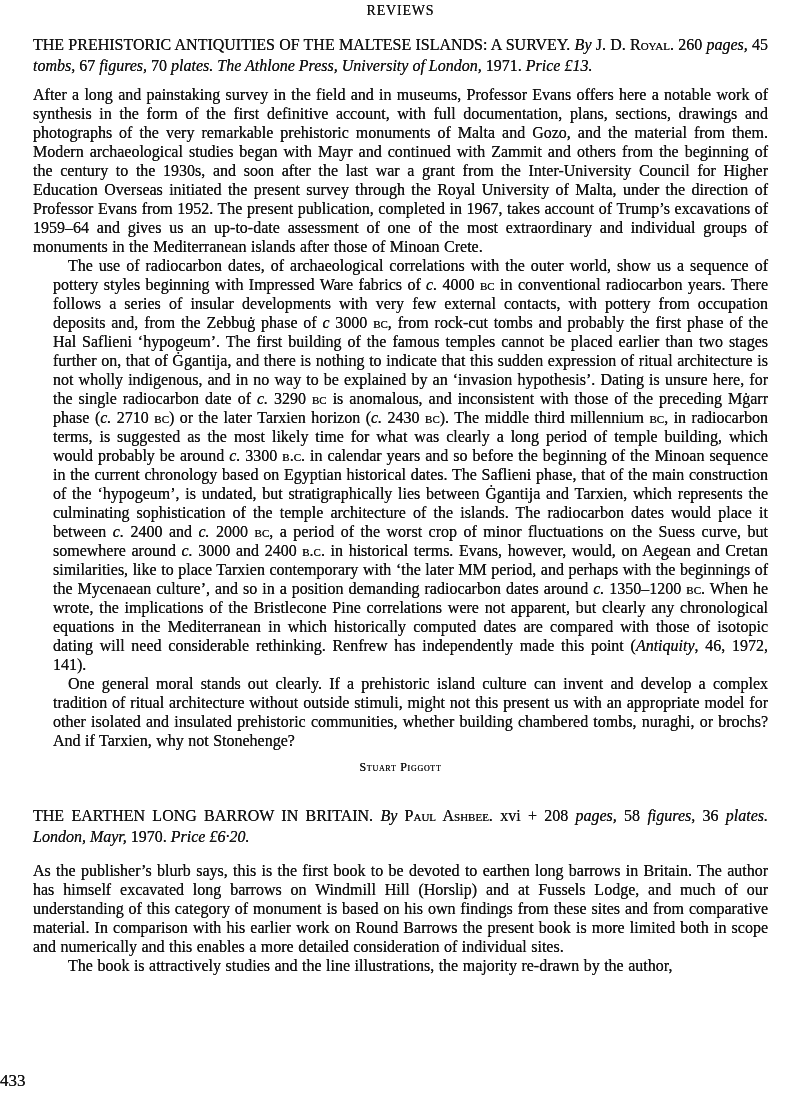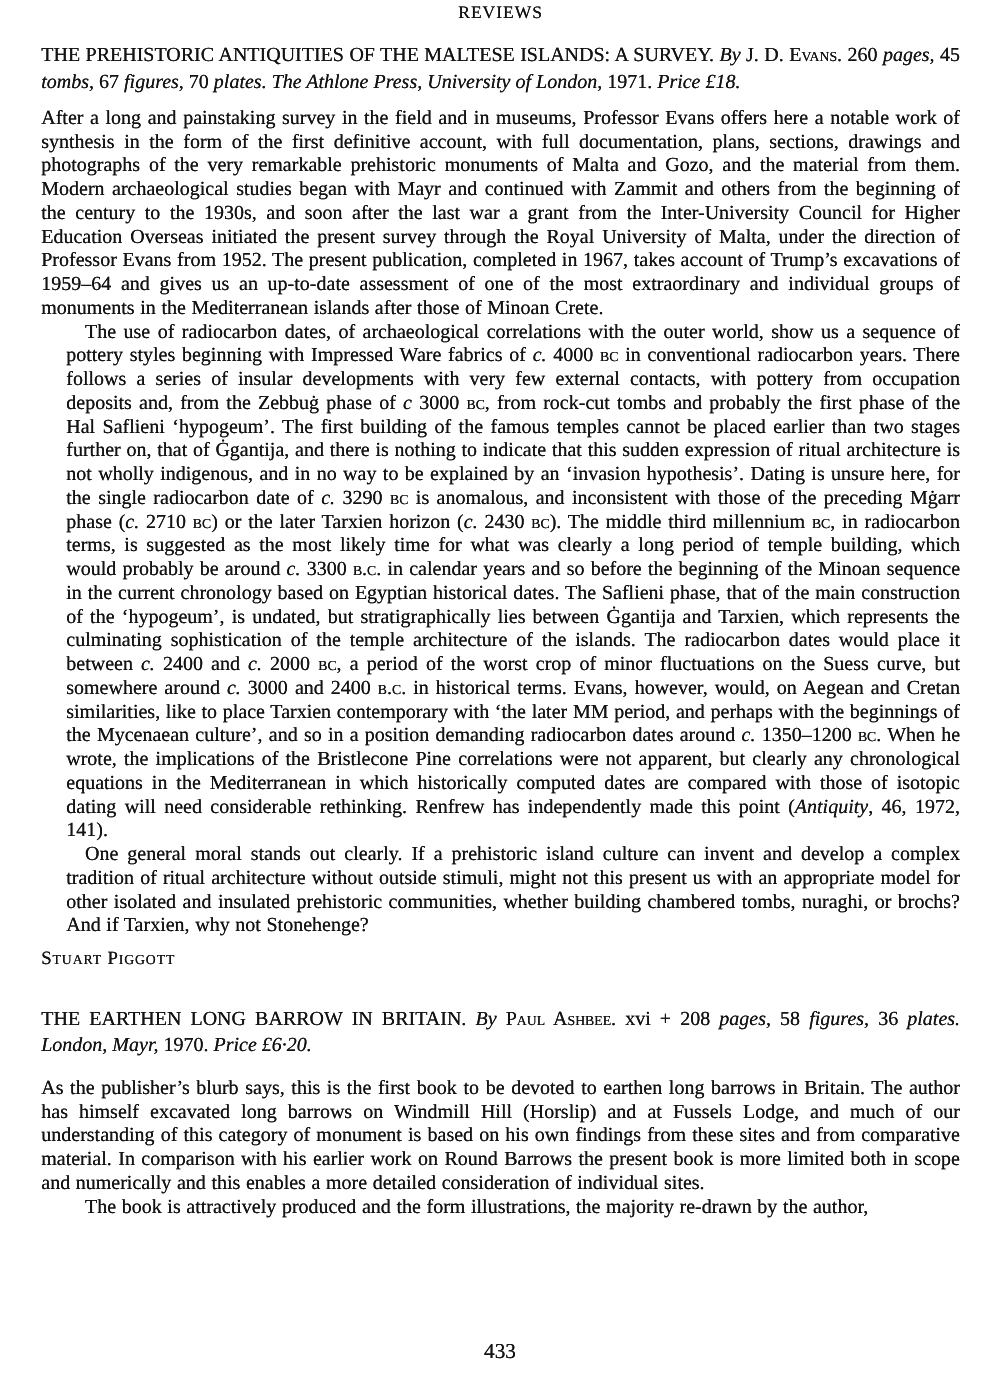--- a/index.html
+++ b/index.html
@@ -39,60 +39,59 @@
     line-height: 19px;
     text-align: justify;
     margin: 0;
     word-spacing: 0.5px;
   }
   .para.indent {
     text-indent: 15px;
     margin-left: 20px;
   }
   .byline {
-    text-align: left;
-    font-size: 15px;
+    text-align: center;
+    font-size: 12px;
     line-height: 19px;
     letter-spacing: 0.7px;
     margin: 8px 0 28px 0;
   }
   .review-heading.second {
     margin-bottom: 14px;
   }
   .page-number {
     position: absolute;
     left: 0;
     right: 0;
     bottom: 12px;
-    text-align: center;
     font-size: 17px;
     line-height: 18px;
   }
   .sc {
     font-variant: small-caps;
   }
   i {
   }
 </style>
 </head>
 <body>
 
 <div class="page">
 
   <div class="running-head">REVIEWS</div>
 
   <section>
-    <p class="review-heading">THE PREHISTORIC ANTIQUITIES OF THE MALTESE ISLANDS: A SURVEY. <i>By</i> J. D. <span class="sc">Evans</span>. 260 <i>pages,</i> 45 <i>tombs,</i> 67 <i>figures,</i> 70 <i>plates.</i> <i>The Athlone Press, University of London,</i> 1971. <i>Price £18.</i></p>
+    <p class="review-heading">THE PREHISTORIC ANTIQUITIES OF THE MALTESE ISLANDS: A SURVEY. <i>By</i> J. D. <span class="sc">Royal</span>. 260 <i>pages,</i> 45 <i>tombs,</i> 67 <i>figures,</i> 70 <i>plates.</i> <i>The Athlone Press, University of London,</i> 1971. <i>Price £13.</i></p>
     <p class="para">After a long and painstaking survey in the field and in museums, Professor Evans offers here a notable work of synthesis in the form of the first definitive account, with full documentation, plans, sections, drawings and photographs of the very remarkable prehistoric monuments of Malta and Gozo, and the material from them. Modern archaeological studies began with Mayr and continued with Zammit and others from the beginning of the century to the 1930s, and soon after the last war a grant from the Inter-University Council for Higher Education Overseas initiated the present survey through the Royal University of Malta, under the direction of Professor Evans from 1952. The present publication, completed in 1967, takes account of Trump’s excavations of 1959–64 and gives us an up-to-date assessment of one of the most extraordinary and individual groups of monuments in the Mediterranean islands after those of Minoan Crete.</p>
     <p class="para indent">The use of radiocarbon dates, of archaeological correlations with the outer world, show us a sequence of pottery styles beginning with Impressed Ware fabrics of <i>c.</i> 4000 <span class="sc">bc</span> in conventional radiocarbon years. There follows a series of insular developments with very few external contacts, with pottery from occupation deposits and, from the Zebbuġ phase of <i>c</i> 3000 <span class="sc">bc</span>, from rock-cut tombs and probably the first phase of the Hal Saflieni ‘hypogeum’. The first building of the famous temples cannot be placed earlier than two stages further on, that of Ġgantija, and there is nothing to indicate that this sudden expression of ritual architecture is not wholly indigenous, and in no way to be explained by an ‘invasion hypothesis’. Dating is unsure here, for the single radiocarbon date of <i>c.</i> 3290 <span class="sc">bc</span> is anomalous, and inconsistent with those of the preceding Mġarr phase (<i>c.</i> 2710 <span class="sc">bc</span>) or the later Tarxien horizon (<i>c.</i> 2430 <span class="sc">bc</span>). The middle third millennium <span class="sc">bc</span>, in radiocarbon terms, is suggested as the most likely time for what was clearly a long period of temple building, which would probably be around <i>c.</i> 3300 <span class="sc">b.c.</span> in calendar years and so before the beginning of the Minoan sequence in the current chronology based on Egyptian historical dates. The Saflieni phase, that of the main construction of the ‘hypogeum’, is undated, but stratigraphically lies between Ġgantija and Tarxien, which represents the culminating sophistication of the temple architecture of the islands. The radiocarbon dates would place it between <i>c.</i> 2400 and <i>c.</i> 2000 <span class="sc">bc</span>, a period of the worst crop of minor fluctuations on the Suess curve, but somewhere around <i>c.</i> 3000 and 2400 <span class="sc">b.c.</span> in historical terms. Evans, however, would, on Aegean and Cretan similarities, like to place Tarxien contemporary with ‘the later MM period, and perhaps with the beginnings of the Mycenaean culture’, and so in a position demanding radiocarbon dates around <i>c.</i> 1350–1200 <span class="sc">bc</span>. When he wrote, the implications of the Bristlecone Pine correlations were not apparent, but clearly any chronological equations in the Mediterranean in which historically computed dates are compared with those of isotopic dating will need considerable rethinking. Renfrew has independently made this point (<i>Antiquity</i>, 46, 1972, 141).</p>
     <p class="para indent">One general moral stands out clearly. If a prehistoric island culture can invent and develop a complex tradition of ritual architecture without outside stimuli, might not this present us with an appropriate model for other isolated and insulated prehistoric communities, whether building chambered tombs, nuraghi, or brochs? And if Tarxien, why not Stonehenge?</p>
     <p class="byline"><span class="sc">Stuart Piggott</span></p>
   </section>
 
   <section>
     <p class="review-heading second">THE EARTHEN LONG BARROW IN BRITAIN. <i>By</i> <span class="sc">Paul Ashbee</span>. xvi + 208 <i>pages,</i> 58 <i>figures,</i> 36 <i>plates.</i> <i>London, Mayr,</i> 1970. <i>Price £6·20.</i></p>
     <p class="para">As the publisher’s blurb says, this is the first book to be devoted to earthen long barrows in Britain. The author has himself excavated long barrows on Windmill Hill (Horslip) and at Fussels Lodge, and much of our understanding of this category of monument is based on his own findings from these sites and from comparative material. In comparison with his earlier work on Round Barrows the present book is more limited both in scope and numerically and this enables a more detailed consideration of individual sites.</p>
-    <p class="para indent">The book is attractively produced and the form illustrations, the majority re-drawn by the author,</p>
+    <p class="para indent">The book is attractively studies and the line illustrations, the majority re-drawn by the author,</p>
   </section>
 
   <div class="page-number">433</div>
 
 </div>
 
 </body></html>

